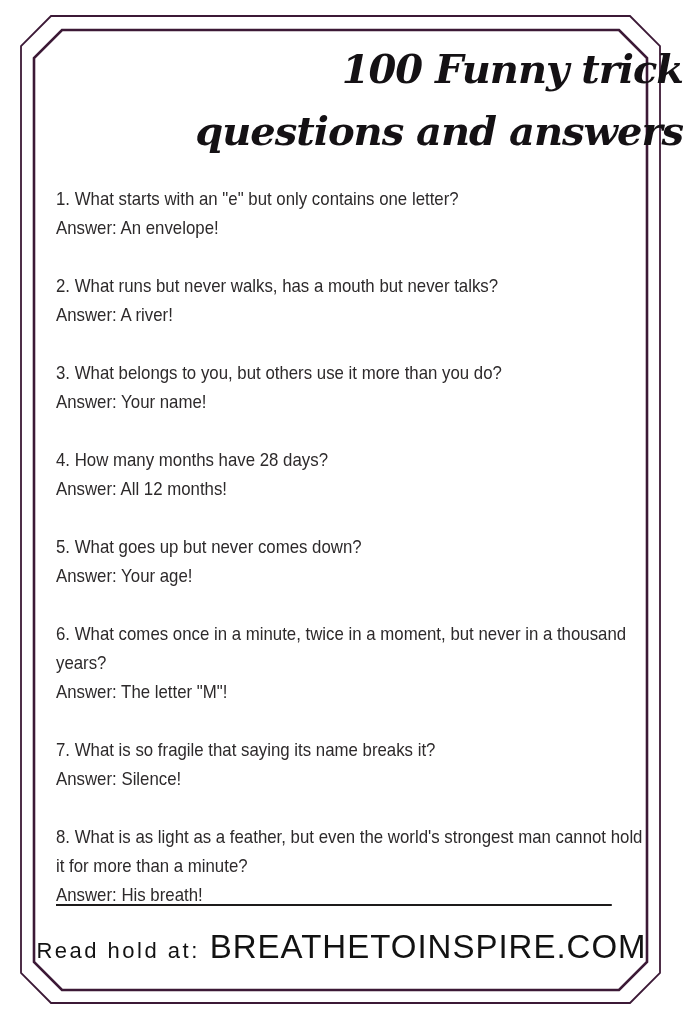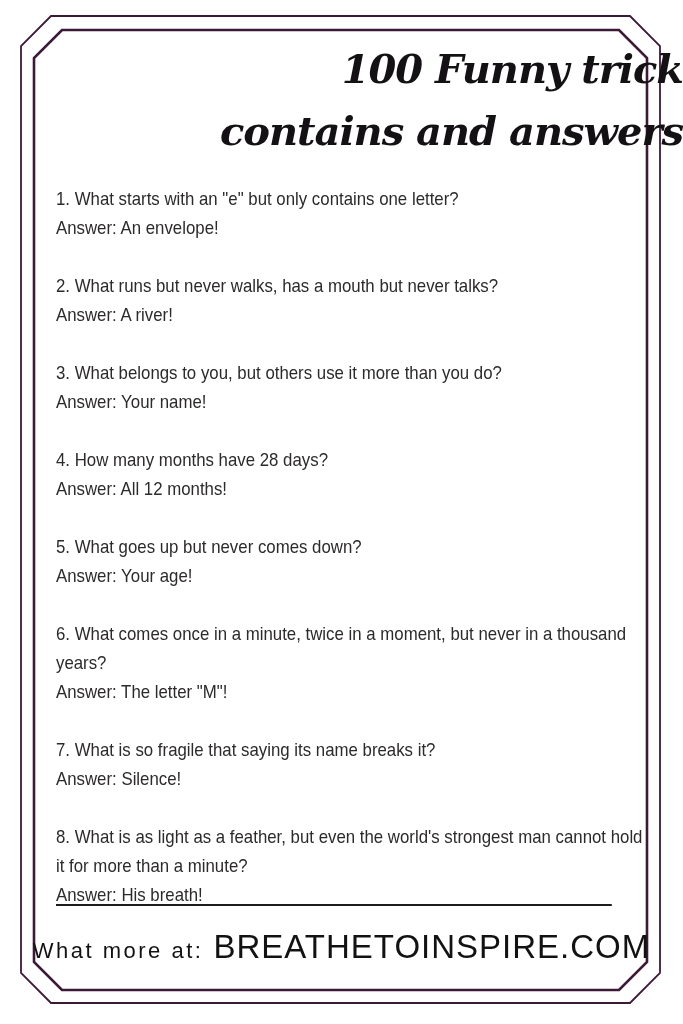--- a/index.html
+++ b/index.html
@@ -69,21 +69,21 @@
 </head>
 <body>
 
 <svg class="frame-svg" viewBox="0 0 683 1024" xmlns="http://www.w3.org/2000/svg">
   <polygon points="51,16 630,16 660,46 660,973 630,1003 51,1003 21,973 21,46" fill="none" stroke-width="1.8" stroke="#3c1936"></polygon>
   <polygon points="62,30 619,30 647,58 647,962 619,990 62,990 34,962 34,58" fill="none" stroke-width="2.6" stroke="#3c1936"></polygon>
 </svg>
 
 <div class="title">
   <div>100 Funny trick</div>
-  <div>contains and answers</div>
+  <div>questions and answers</div>
 </div>
 
 <div class="content">
 
   <div class="qa">
     <div class="qa-line">1. What starts with an "e" but only contains one letter?</div>
     <div class="qa-line">Answer: An envelope!</div>
   </div>
 
   <div class="qa">
@@ -119,15 +119,15 @@
 
   <div class="qa">
     <div class="qa-line">8. What is as light as a feather, but even the world's strongest man cannot hold</div>
     <div class="qa-line">it for more than a minute?</div>
     <div class="qa-line underlined">Answer: His breath!</div>
   </div>
 
 </div>
 
 <div class="footer">
-  <span class="footer-prefix">What more at:</span>
+  <span class="footer-prefix">Read hold at:</span>
   <span class="footer-site">BREATHETOINSPIRE.COM</span>
 </div>
 
 </body></html>

